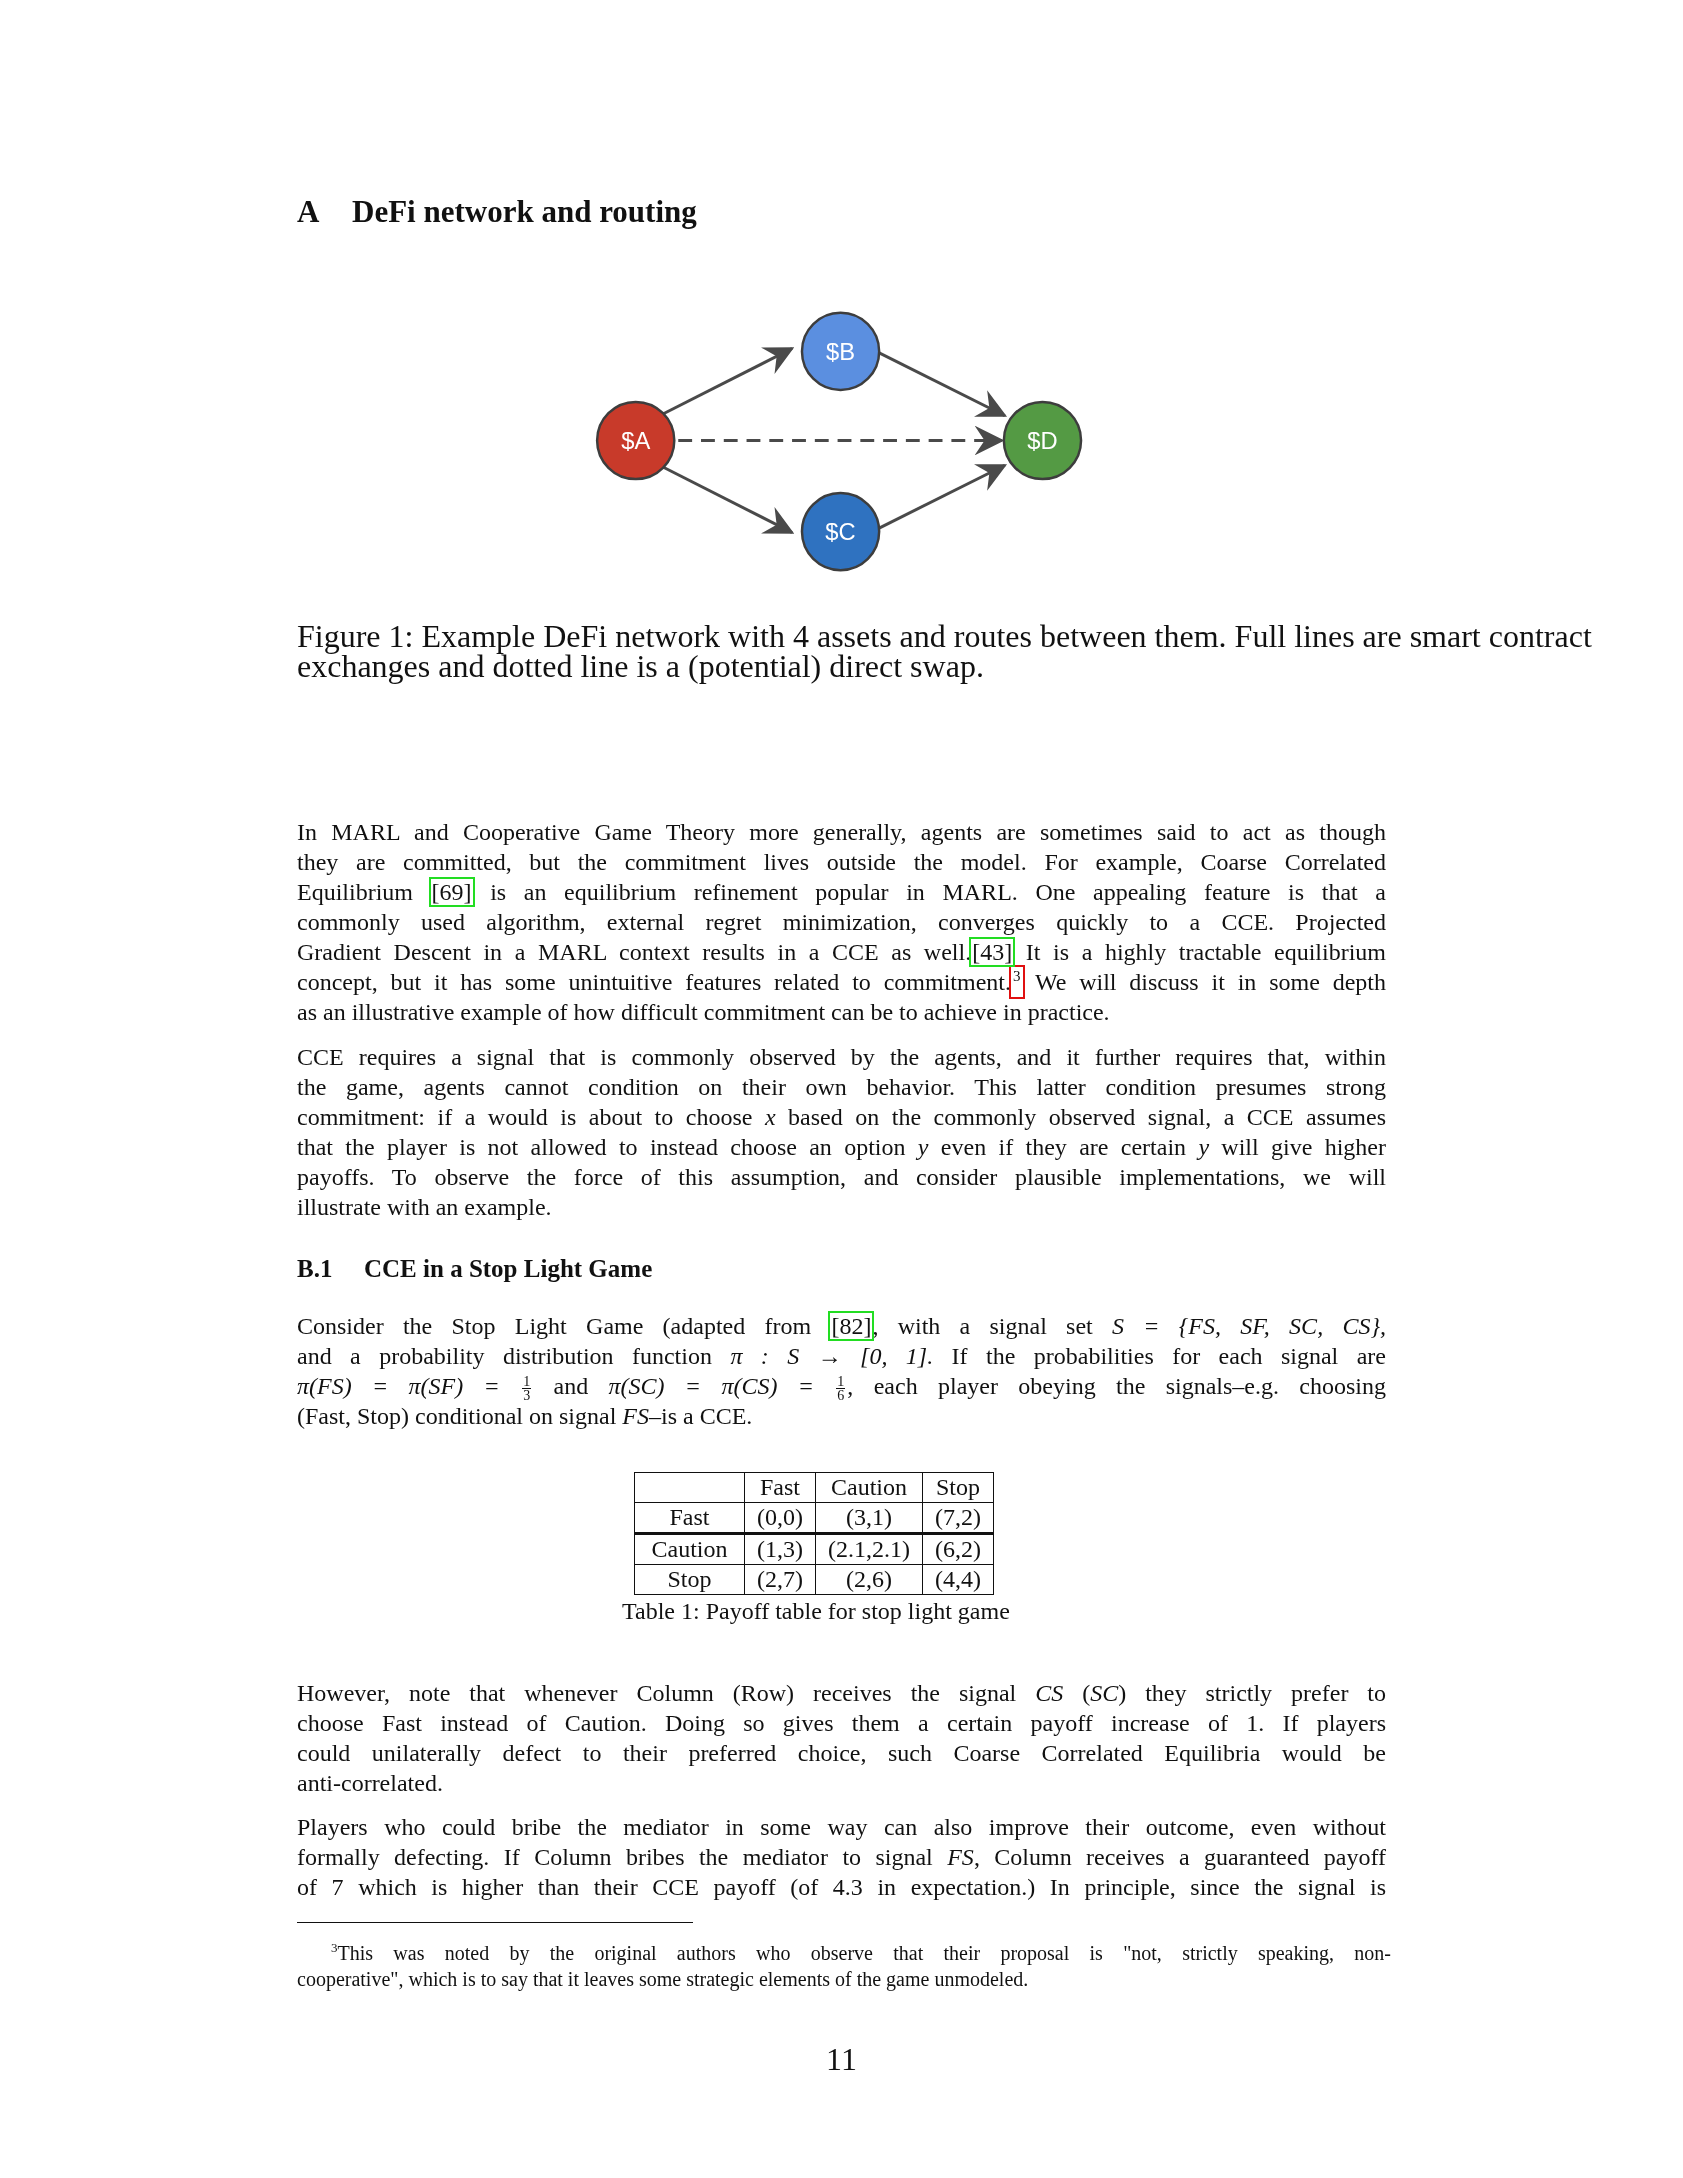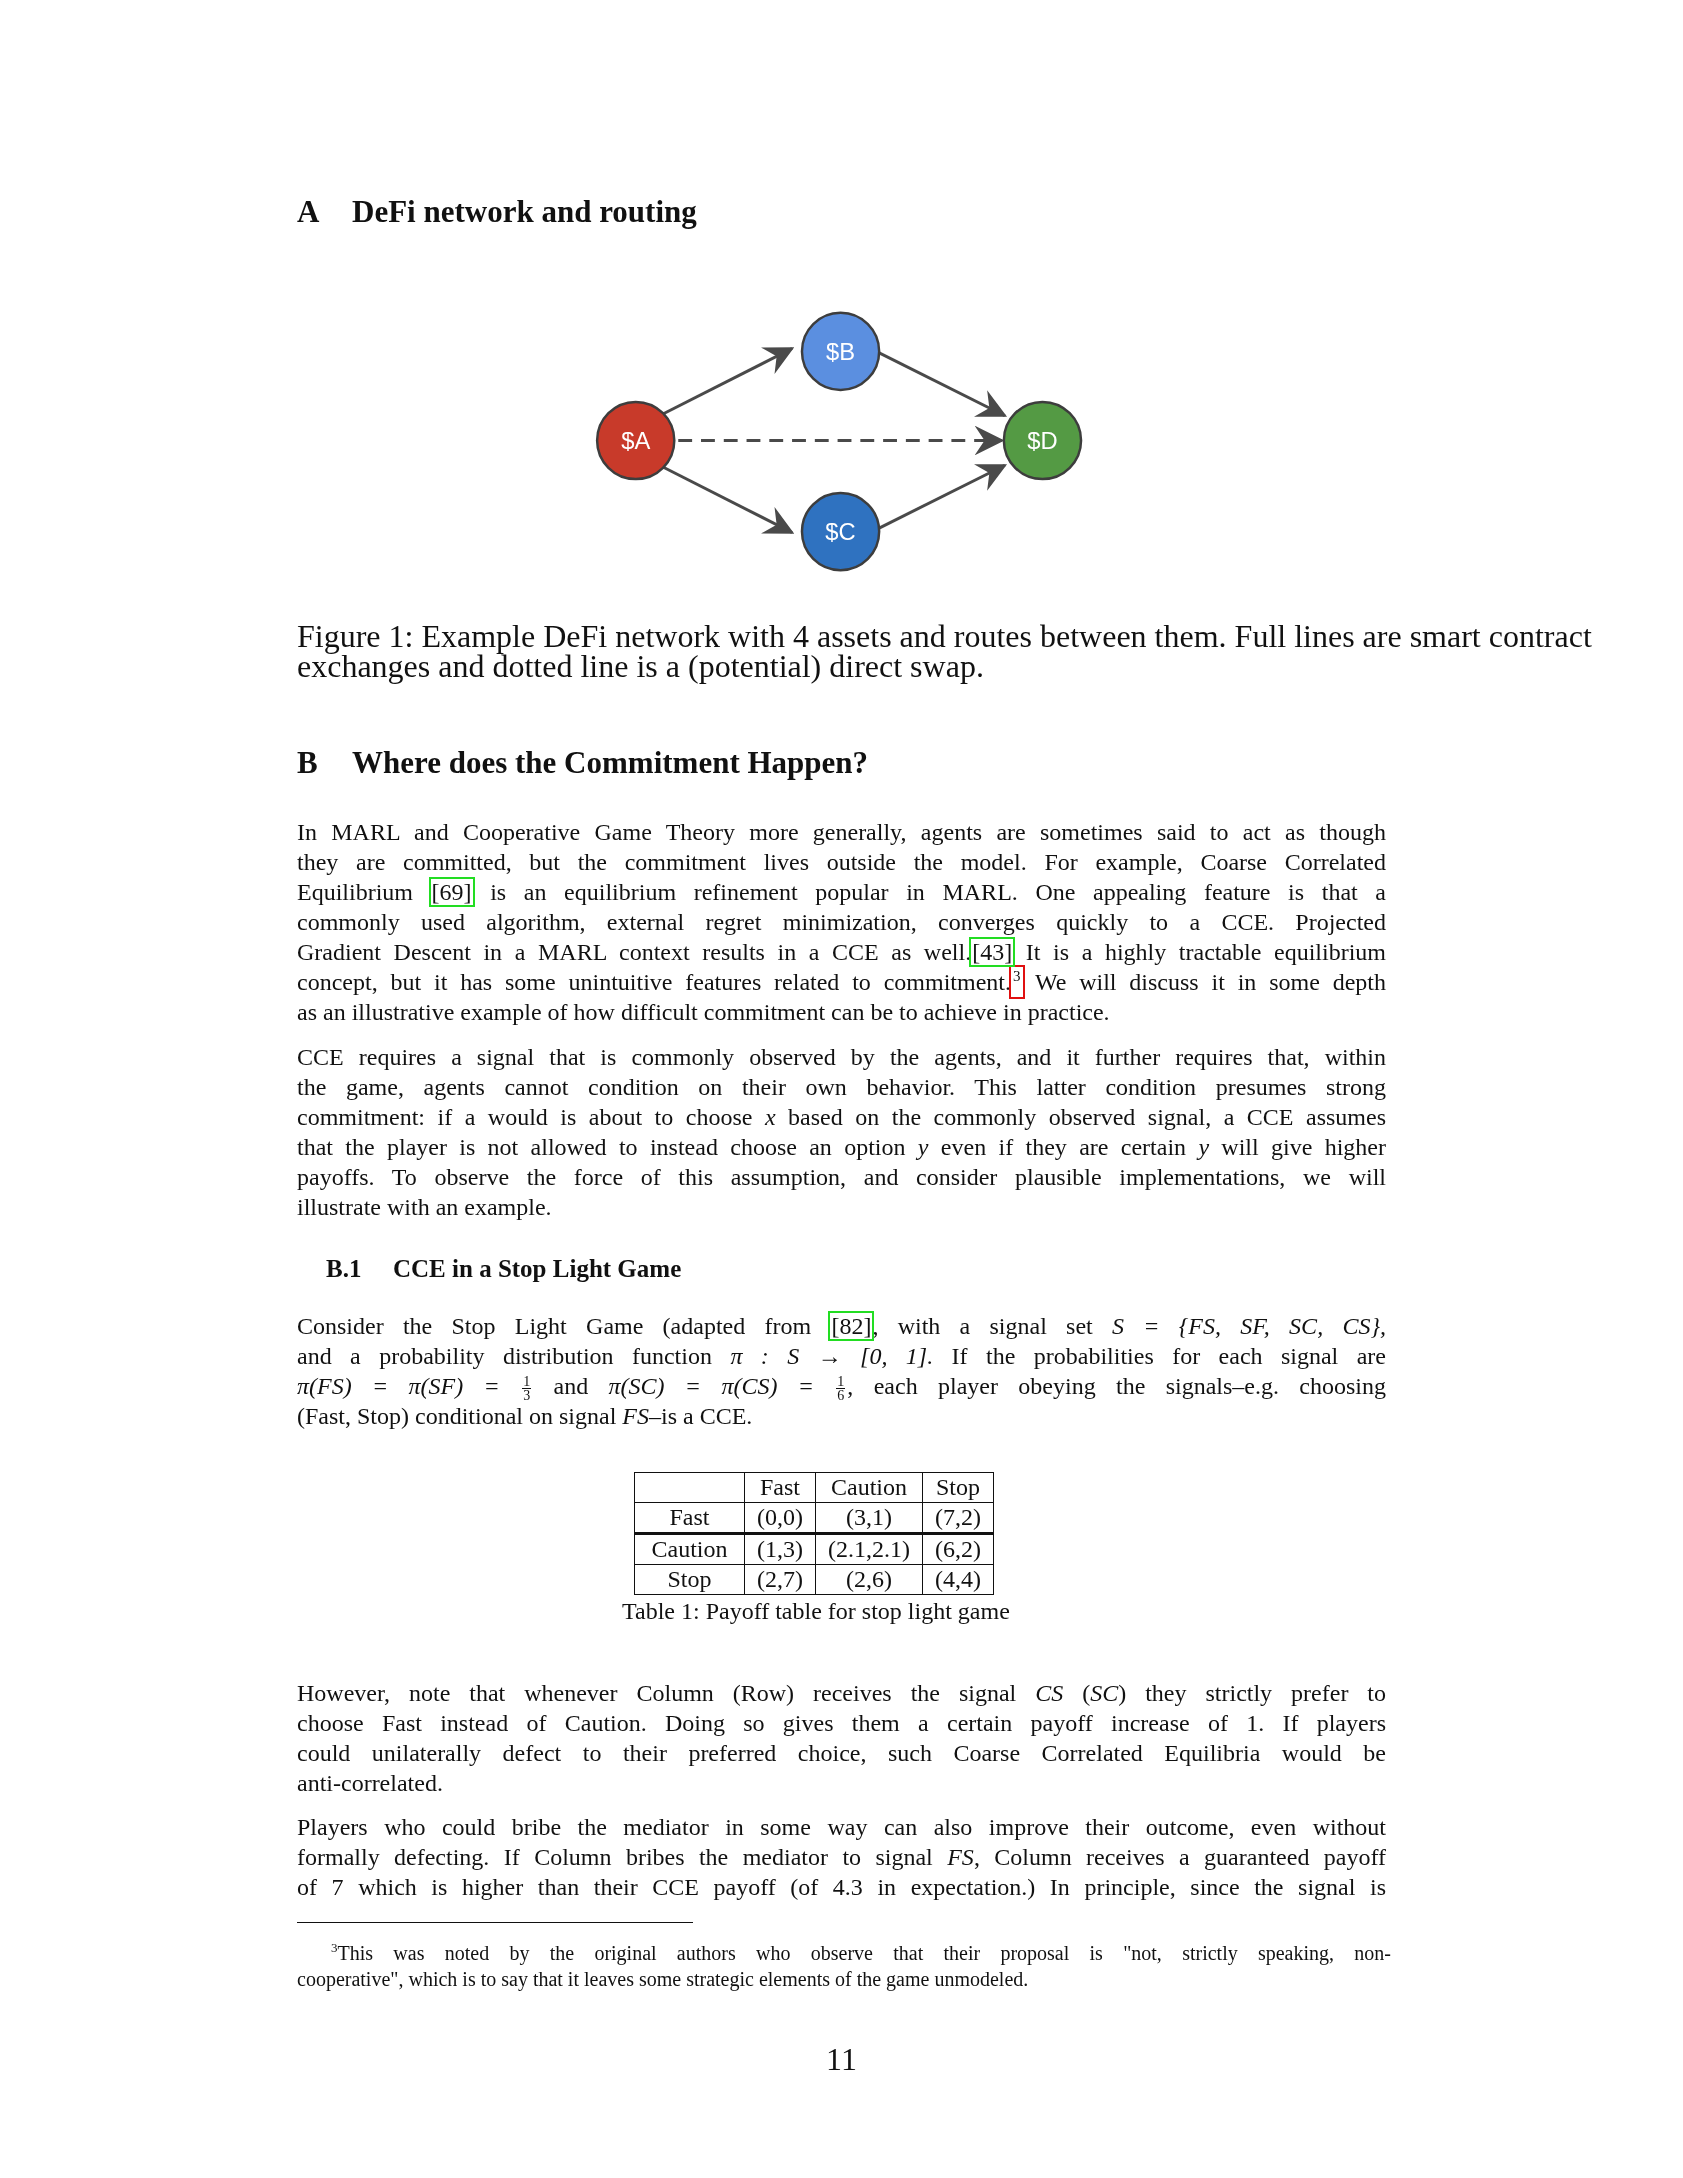--- a/index.html
+++ b/index.html
@@ -1,21 +1,21 @@
 <!DOCTYPE html>
 <html><head>
 <meta charset="utf-8">
 <style>
   html, body { margin: 0; padding: 0; background: #ffffff; }
   body { width: 1683px; height: 2178px; position: relative; overflow: hidden;
          font-family: "Liberation Serif", "DejaVu Serif", serif; color: #111; }
   .page { position: absolute; left: 0; top: 0; width: 1683px; height: 1760px; }
   .h1 { position: absolute; left: 297px; font-weight: bold; font-size: 31px; white-space: nowrap; }
   .h1 .num { display: inline-block; width: 55px; }
-  .h2 { position: absolute; left: 297px; font-weight: bold; font-size: 25px; white-space: nowrap; margin-left: 29px; }
+  .h2 { position: absolute; left: 297px; font-weight: bold; font-size: 25px; white-space: nowrap; }
   .h2 .num { display: inline-block; width: 67px; }
   .para { position: absolute; left: 297px; width: 1089px; font-size: 24px; line-height: 30px;
           text-align: justify; }
   .para .line { display: block; text-align: justify; text-align-last: justify; white-space: nowrap; height: 30px; }
   .para .line.last { text-align-last: left; }
   .m { font-style: italic; font-family: "Liberation Serif", serif; }
   .cite-green { outline: 2px solid #22dd22; outline-offset: 0px; padding: 0 1px; }
   .cite-red { outline: 2px solid #e01010; display: inline-block; padding: 0 2px; vertical-align: top;
               height: 30px; line-height: 18px; font-size: 15px; }
   .frac { display: inline-block; vertical-align: middle; text-align: center; font-size: 14px; line-height: 13px; margin: 0 2px; }
@@ -73,23 +73,20 @@
       <circle cx="453" cy="145" r="39" fill="#549a44" stroke="#3d3d3d" stroke-width="2.5"></circle>
       <text x="453" y="154" text-anchor="middle" font-family="Liberation Sans, sans-serif" font-size="24" fill="#ffffff">$D</text>
     </g>
   </svg>
 
   <div class="caption" style="top:621px;">
     <div style="white-space:nowrap;">Figure 1: Example DeFi network with 4 assets and routes between them. Full lines are smart contract</div>
     <div style="white-space:nowrap;">exchanges and dotted line is a (potential) direct swap.</div>
   </div>
 
-  <div class="h1" style="top:745px;">
-    <span class="num">B</span><span>Where does the Commitment Happen?</span>
-  </div>
 
   <div class="para" style="top:817px;">
     <span class="line">In MARL and Cooperative Game Theory more generally, agents are sometimes said to act as though</span>
     <span class="line">they are committed, but the commitment lives outside the model. For example, Coarse Correlated</span>
     <span class="line"><span>Equilibrium </span><a class="cite-green">[69]</a><span> is an equilibrium refinement popular in MARL. One appealing feature is that a</span></span>
     <span class="line">commonly used algorithm, external regret minimization, converges quickly to a CCE. Projected</span>
     <span class="line"><span>Gradient Descent in a MARL context results in a CCE as well.</span><a class="cite-green">[43]</a><span> It is a highly tractable equilibrium</span></span>
     <span class="line"><span>concept, but it has some unintuitive features related to commitment.</span><a class="cite-red">3</a><span> We will discuss it in some depth</span></span>
     <span class="line last">as an illustrative example of how difficult commitment can be to achieve in practice.</span>
   </div>

